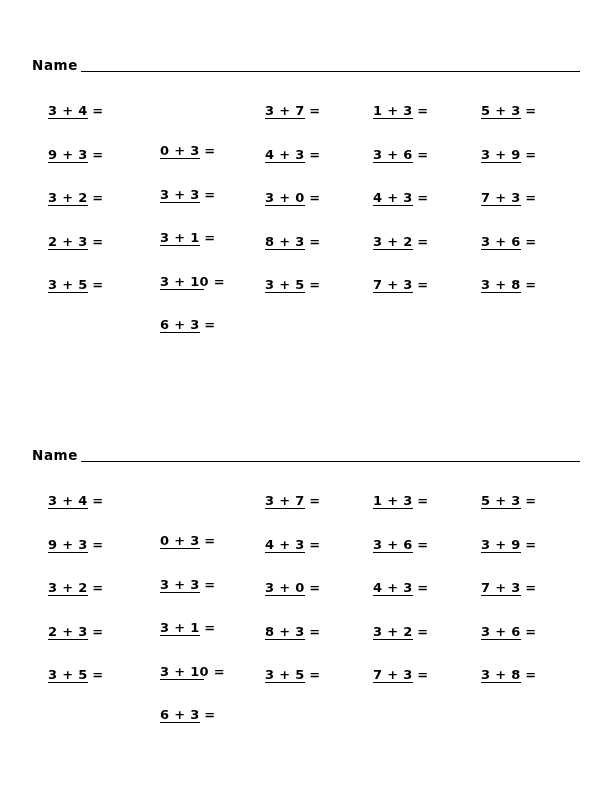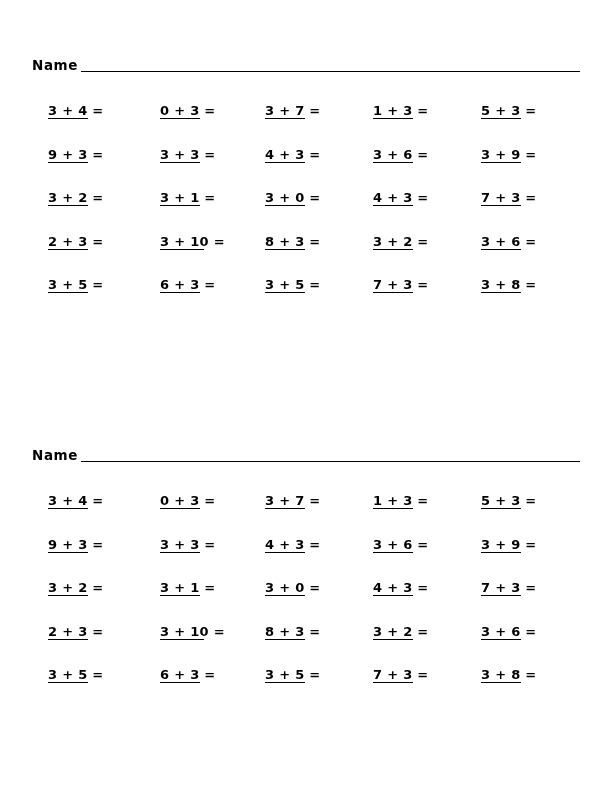--- a/index.html
+++ b/index.html
@@ -78,21 +78,21 @@
     display: flex;
     align-items: baseline;
     white-space: nowrap;
     font-size: 13px;
     line-height: 18px;
     letter-spacing: 0.3px;
     flex-direction: column;
   }
   
   .col-0 { left: 44px;  width: 108px; }
-  .col-1 { left: 156px; width: 104px; }
+  .col-1 { left: 156px; width: 104px; margin-top: 40px; }
   .col-2 { left: 261px; width: 106px; }
   .col-3 { left: 369px; width: 104px; }
   .col-4 { left: 477px; width: 104px; justify-content: flex-end; }
 
   .expr {
     display: inline-block;
   }
   .blank {
     display: inline-block;
     width: 40px;

